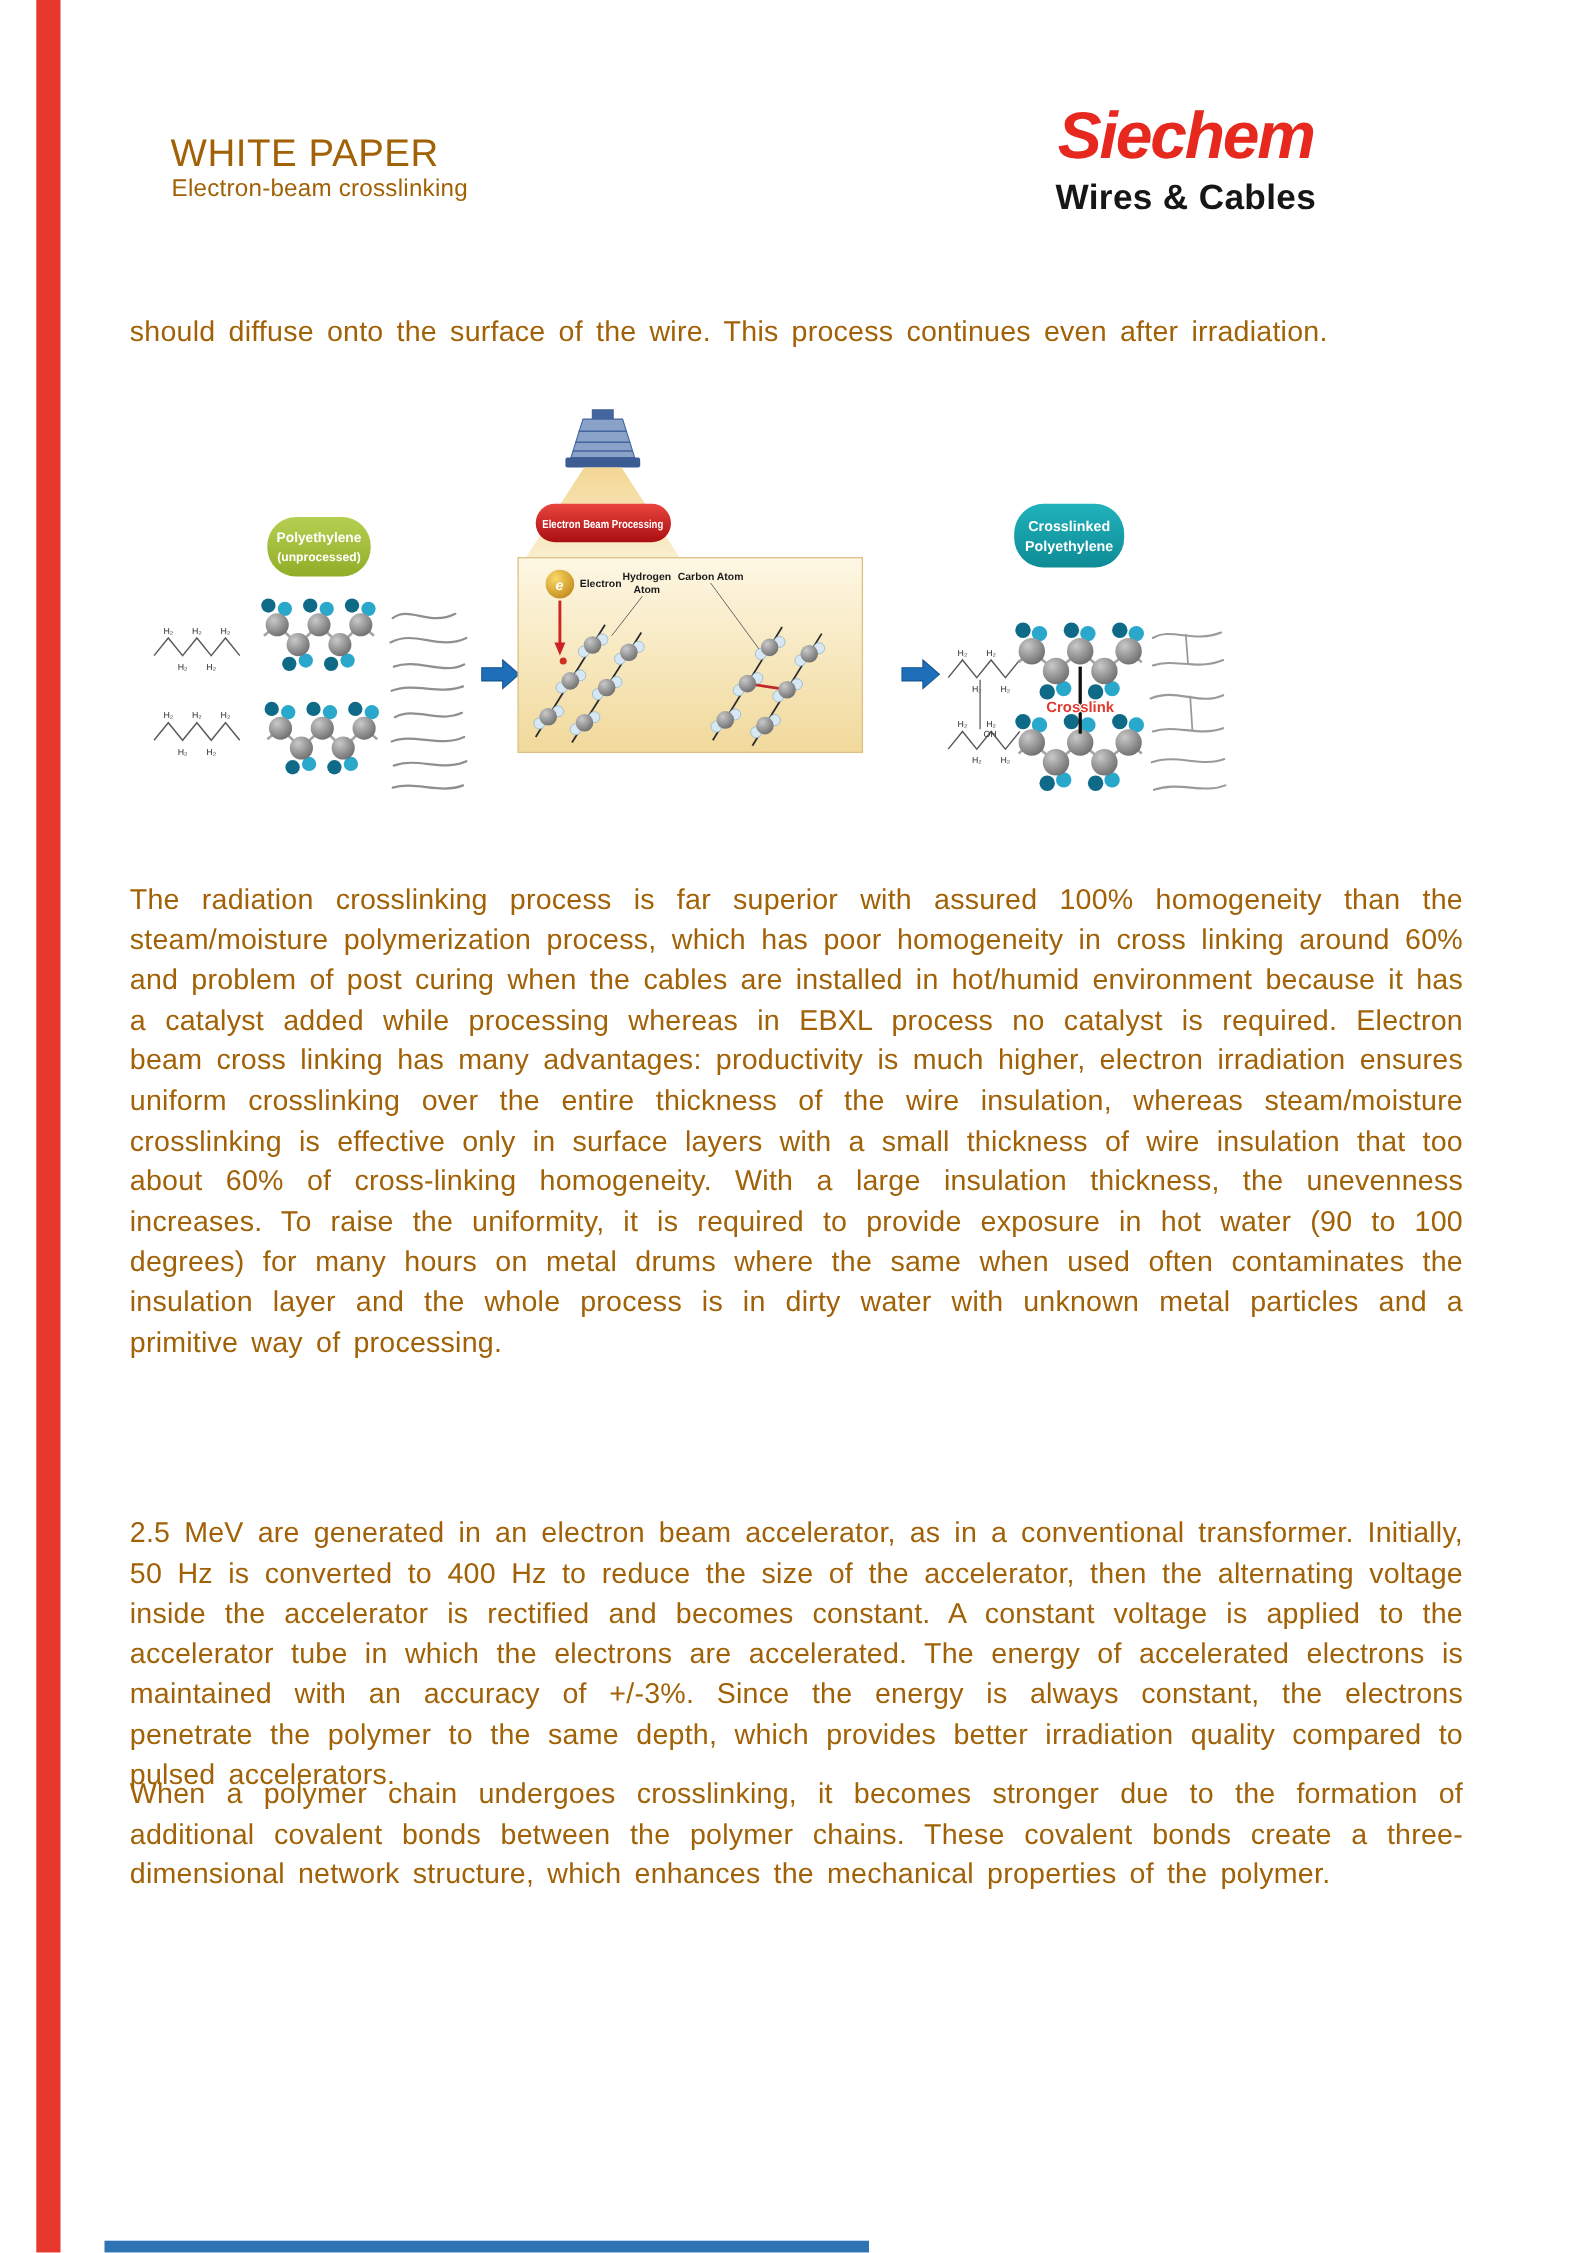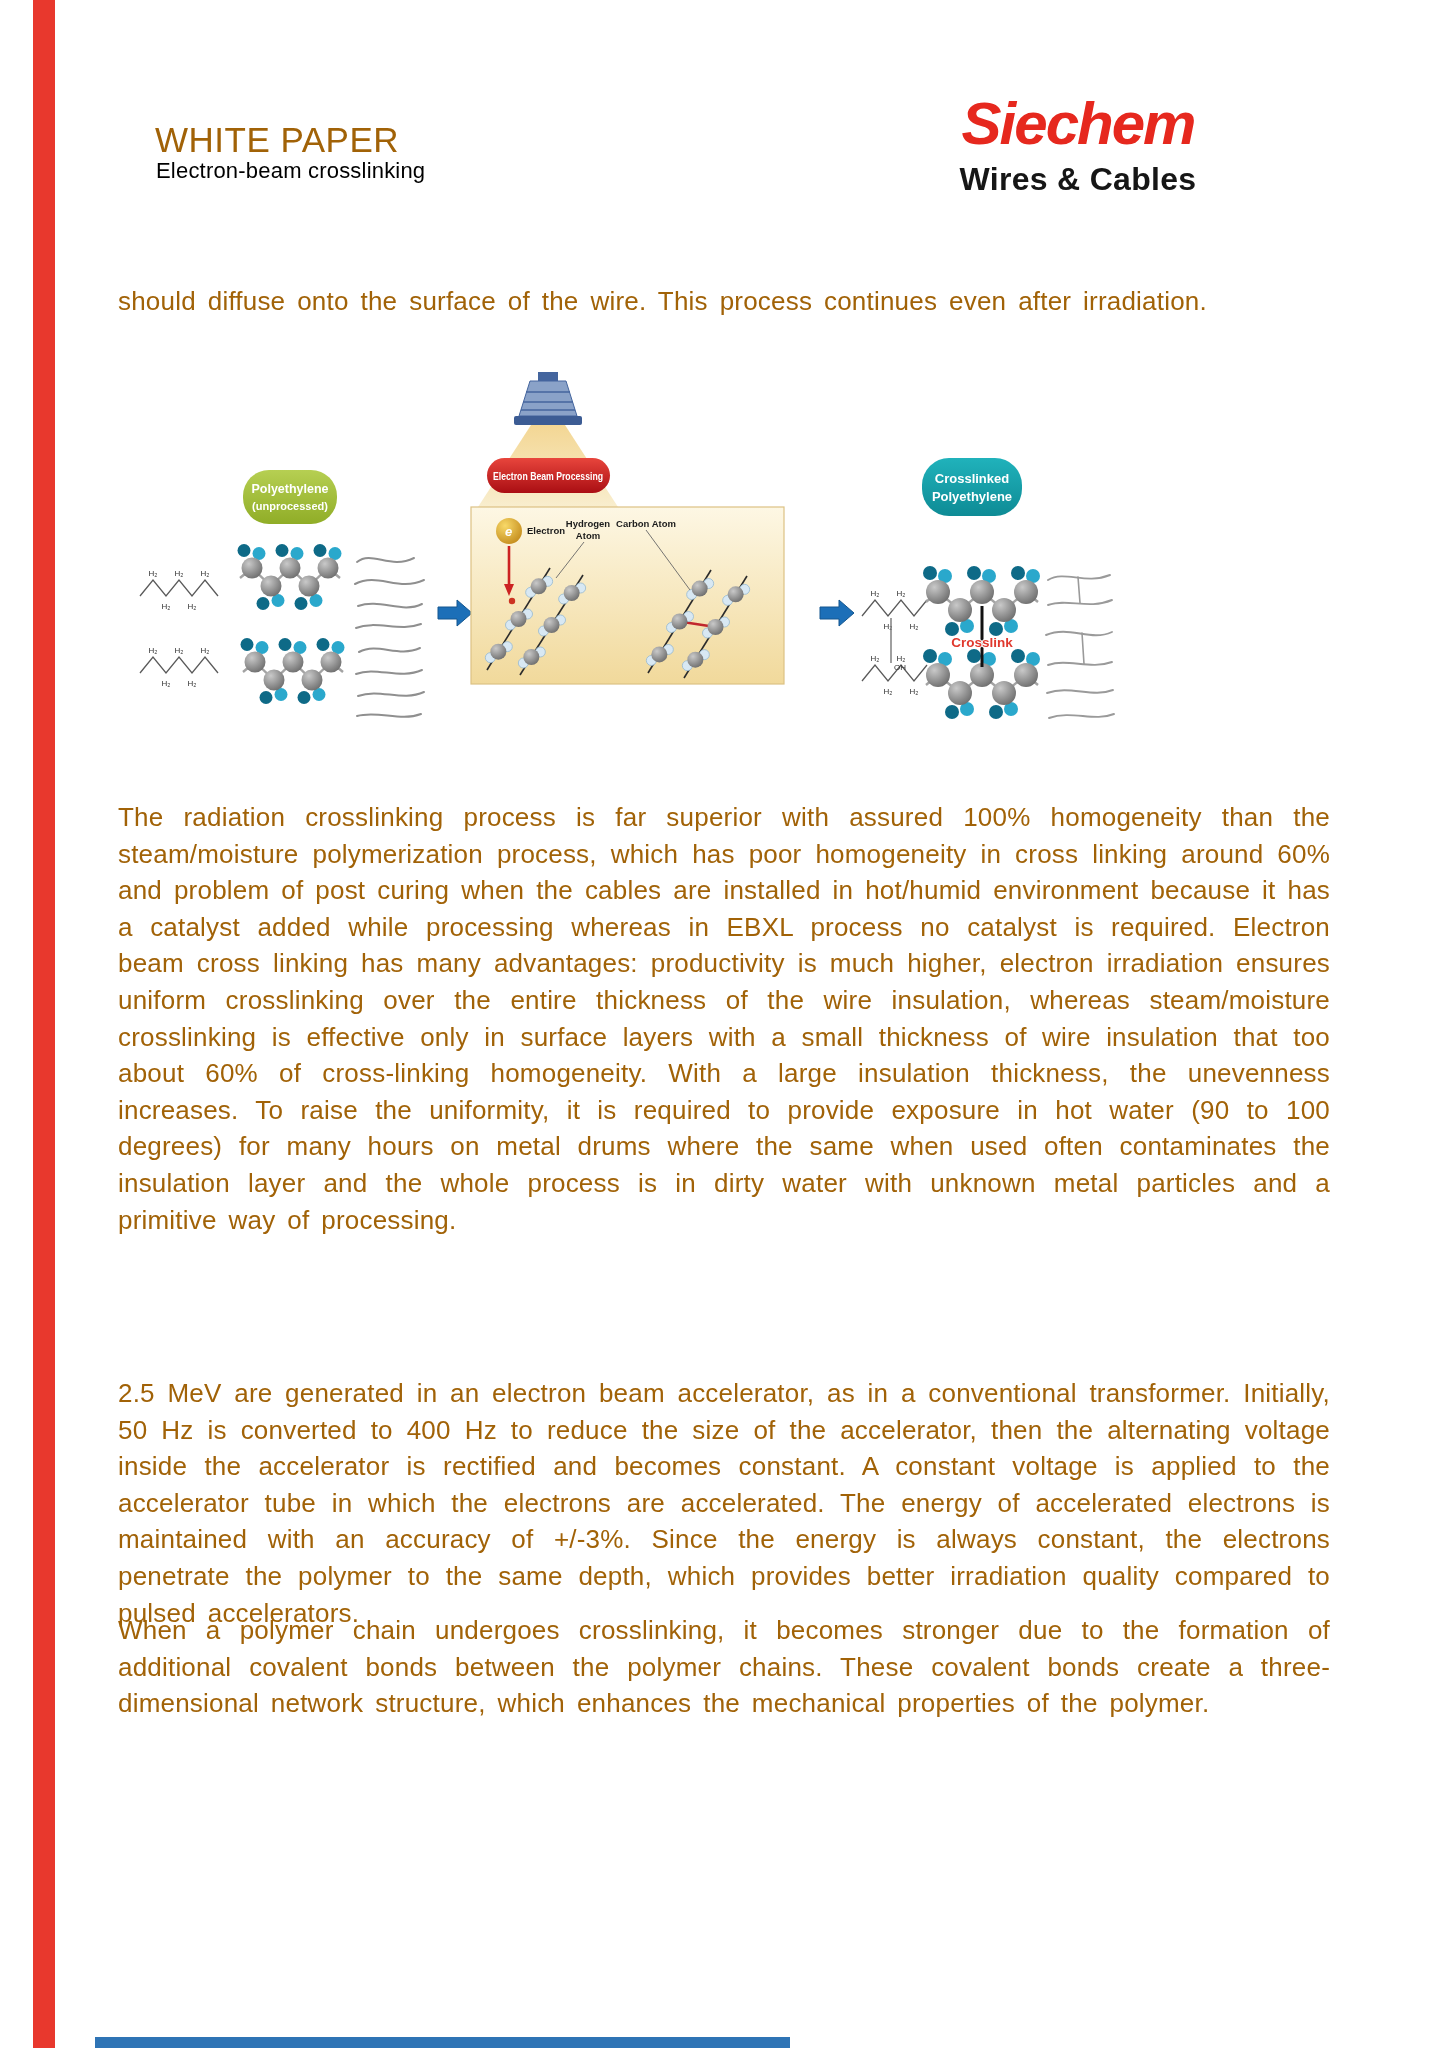--- a/index.html
+++ b/index.html
@@ -1,21 +1,21 @@
 <!DOCTYPE html>
 <html><head>
 <meta charset="utf-8">
 <style>
   html,body{margin:0;padding:0;background:#ffffff;}
   .page{position:relative;width:1448px;height:2048px;background:#fff;overflow:hidden;
         font-family:"Liberation Sans","DejaVu Sans",sans-serif;color:#1c1c1c;}
   .red-bar{position:absolute;left:33px;top:0;width:22px;height:2048px;background:#e8382d;}
   .bottom-bar{position:absolute;left:95px;bottom:0;width:695px;height:11px;background:#2e74b5;}
   .title{position:absolute;left:155px;top:120px;font-size:35px;color:#a16207;letter-spacing:0.5px;}
-  .subtitle{position:absolute;left:156px;top:158px;font-size:22px;color:#000000;letter-spacing:0.2px;}
+  .subtitle{position:absolute;left:156px;top:158px;font-size:22px;color:#a16207;letter-spacing:0.2px;}
   .logo{position:absolute;left:948px;top:94px;width:260px;text-align:center;}
   .logo-brand{font-size:60px;font-weight:bold;font-style:italic;color:#e6281e;line-height:1;letter-spacing:-2px;}
   .logo-tagline{font-size:32px;font-weight:bold;color:#161616;margin-top:7px;letter-spacing:0.3px;}
   .para{position:absolute;left:118px;width:1212px;margin:0;font-size:26px;line-height:36.6px;
         text-align:justify;word-spacing:4.5px;letter-spacing:0.2px;color:#a16207;}
   .p1{top:283px;} .p2{top:799px;} .p3{top:1375px;} .p4{top:1612px;}
   .fig{position:absolute;left:0;top:370px;width:1448px;height:400px;}
   .fig text{font-family:"Liberation Sans","DejaVu Sans",sans-serif;}
   .pill-t{fill:#ffffff;font-weight:bold;text-anchor:middle;}
   .boxlabel{fill:#1b1b1b;font-weight:bold;font-size:9.5px;}

